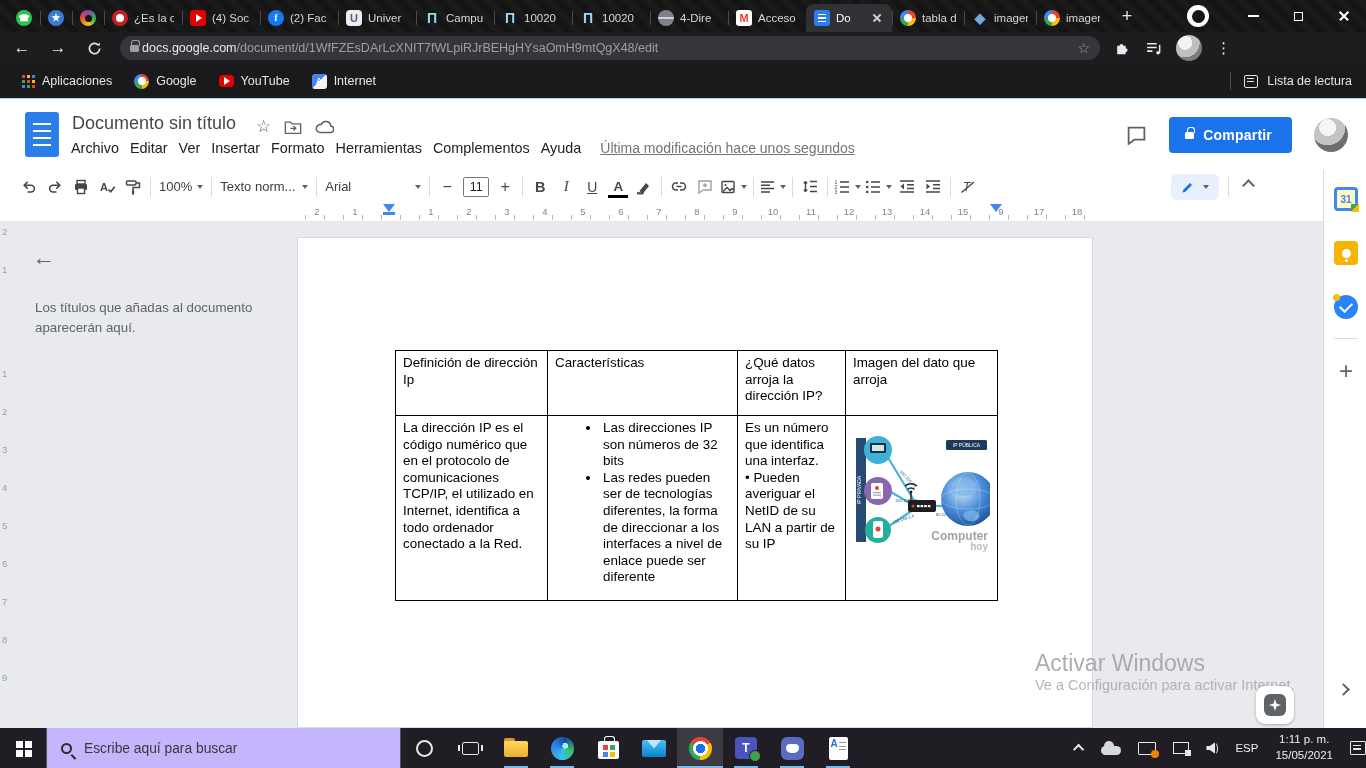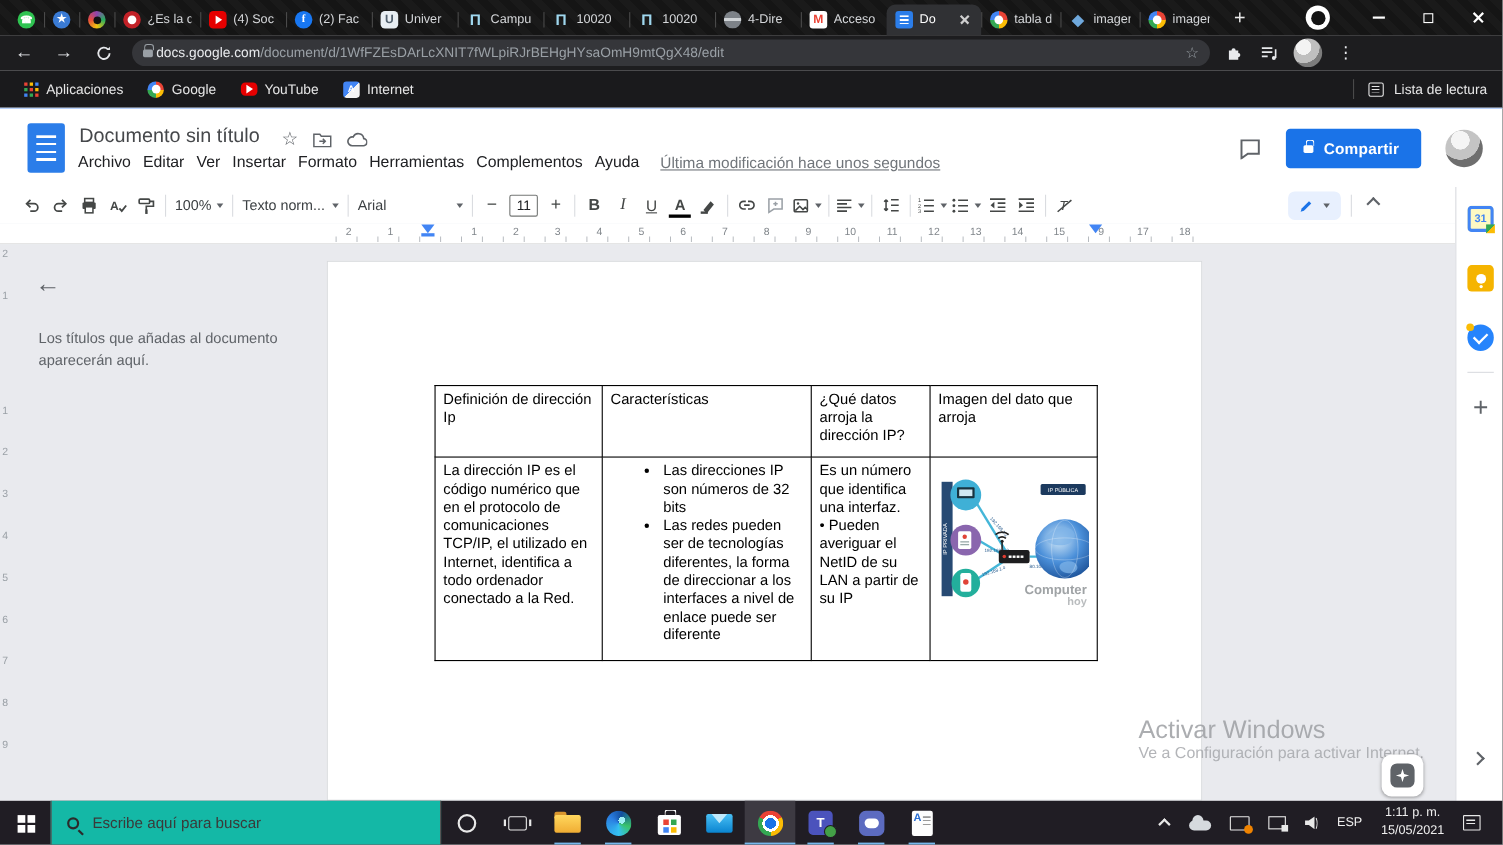--- a/index.html
+++ b/index.html
@@ -142,21 +142,21 @@
   .tasks::before{content:"";position:absolute;left:6px;top:7px;width:10px;height:6px;border-left:2.5px solid #fff;border-bottom:2.5px solid #fff;transform:rotate(-45deg);}
   .tasks::after{content:"";position:absolute;left:-1px;top:-1px;width:7px;height:7px;border-radius:50%;background:#fbbc05;}
   .sp-div{position:absolute;left:10px;width:24px;height:1px;background:#dadce0;}
   .sp-plus{color:#5f6368;font-size:24px;font-weight:300;}
   .sp-chev{position:absolute;left:15px;width:9px;height:9px;border-right:2px solid #5f6368;border-top:2px solid #5f6368;transform:rotate(45deg);}
 
   
   .taskbar{position:absolute;left:0;top:728px;width:1366px;height:40px;background:#201d24;display:flex;align-items:center;color:#eee;}
   .startbtn{width:46px;height:40px;display:flex;align-items:center;justify-content:center;}
   .winlogo{width:7px;height:7px;background:#fff;box-shadow:9px 0 0 #fff,0 9px 0 #fff,9px 9px 0 #fff;margin:-8px 0 0 -8px;}
-  .searchbox{width:355px;height:40px;background:#14b8a6;display:flex;align-items:center;gap:12px;padding-left:14px;border:1px solid #555;border-top:none;border-bottom:none;}
+  .searchbox{width:355px;height:40px;background:#c4b5fd;display:flex;align-items:center;gap:12px;padding-left:14px;border:1px solid #555;border-top:none;border-bottom:none;}
   .mag{width:11px;height:11px;border:2px solid #2b2b2b;border-radius:50%;position:relative;flex:none;}
   .mag::after{content:"";position:absolute;left:9px;top:9px;width:6px;height:2px;background:#2b2b2b;transform:rotate(45deg);transform-origin:0 0;}
   .searchtxt{font-size:13.8px;color:#3a3a3a;}
   .tb-slot{width:46px;height:40px;display:flex;align-items:center;justify-content:center;position:relative;flex:none;}
   .tb-slot.open::after{content:"";position:absolute;bottom:0;left:11px;width:24px;height:2px;background:#76b9ed;}
   .tb-slot.activeapp{background:#3d3a42;}
   .tb-slot.activeapp::after{left:0;width:46px;}
   .cortana{width:17px;height:17px;border:2px solid #e8e8e8;border-radius:50%;}
   .taskview{width:17px;height:13px;border:1.6px solid #e8e8e8;border-radius:2px;position:relative;}
   .taskview::before{content:"";position:absolute;left:-5px;top:2px;width:2px;height:6px;background:#e8e8e8;}
@@ -171,21 +171,21 @@
   .mailic{width:24px;height:17px;background:linear-gradient(#49c0f5,#0a84d0);border-radius:2px;position:relative;overflow:hidden;}
   .mailic::before{content:"";position:absolute;left:-3px;top:-9px;width:30px;height:18px;background:#bfe9fb;transform:rotate(0deg);clip-path:polygon(0 0,100% 0,50% 100%);}
   .chromeic{width:23px;height:23px;border-radius:50%;background:radial-gradient(circle,#1a73e8 0 5px,#fff 5px 7.5px,transparent 7.5px),conic-gradient(from 60deg,#fbbc05 0 120deg,#34a853 120deg 240deg,#ea4335 240deg 360deg);}
   .teams{width:22px;height:22px;border-radius:4px;background:#4b53bc;color:#fff;font-size:12px;font-weight:bold;display:flex;align-items:center;justify-content:center;position:relative;}
   .teams::after{content:"";position:absolute;right:-4px;bottom:-3px;width:10px;height:10px;border-radius:50%;background:#43a047;border:1.5px solid #201d24;}
   .discord{width:23px;height:23px;border-radius:6px;background:#5c6bc0;display:flex;align-items:center;justify-content:center;}
   .discord::before{content:"";width:13px;height:9px;background:#fff;border-radius:5px 5px 6px 6px;}
   .wordpad{width:19px;height:23px;background:#fdfdfd;border-radius:2px;position:relative;}
   .wordpad::before{content:"A";position:absolute;left:2px;top:1px;font-size:10px;font-weight:bold;color:#2a6fd4;}
   .wordpad::after{content:"";position:absolute;left:10px;top:5px;width:7px;height:8px;background:repeating-linear-gradient(#9a9a9a 0 1.3px,transparent 1.3px 3.5px);}
-  .tray{margin-left:auto;display:flex;align-items:center;gap:17px;padding-right:20px;}
+  .tray{margin-left:auto;display:flex;align-items:center;gap:17px;padding-right:0;}
   .chevup{width:8px;height:8px;border-left:2px solid #e8e8e8;border-top:2px solid #e8e8e8;transform:rotate(45deg) translateY(2px);}
   .cloudic{width:20px;height:9px;background:#d6dade;border-radius:6px;position:relative;margin-top:4px;}
   .cloudic::before{content:"";position:absolute;left:3px;top:-5px;width:10px;height:10px;border-radius:50%;background:#d6dade;}
   .projic{width:18px;height:13px;border:1.6px solid #e8e8e8;border-radius:1px;position:relative;}
   .projic::after{content:"";position:absolute;right:-4px;bottom:-4px;width:8px;height:8px;border-radius:50%;background:#f08300;}
   .netic{width:16px;height:12px;border:1.6px solid #e8e8e8;position:relative;}
   .netic::after{content:"";position:absolute;right:-3px;bottom:-3px;width:6px;height:6px;background:#e8e8e8;}
   .spk{width:9px;height:12px;background:#e8e8e8;clip-path:polygon(0 33%,38% 33%,100% 0,100% 100%,38% 67%,0 67%);position:relative;}
   .spk-arc{width:7px;height:13px;border:1.7px solid transparent;border-right-color:#e8e8e8;border-radius:50%;margin-left:-4px;}
   .lang{font-size:11.5px;}

